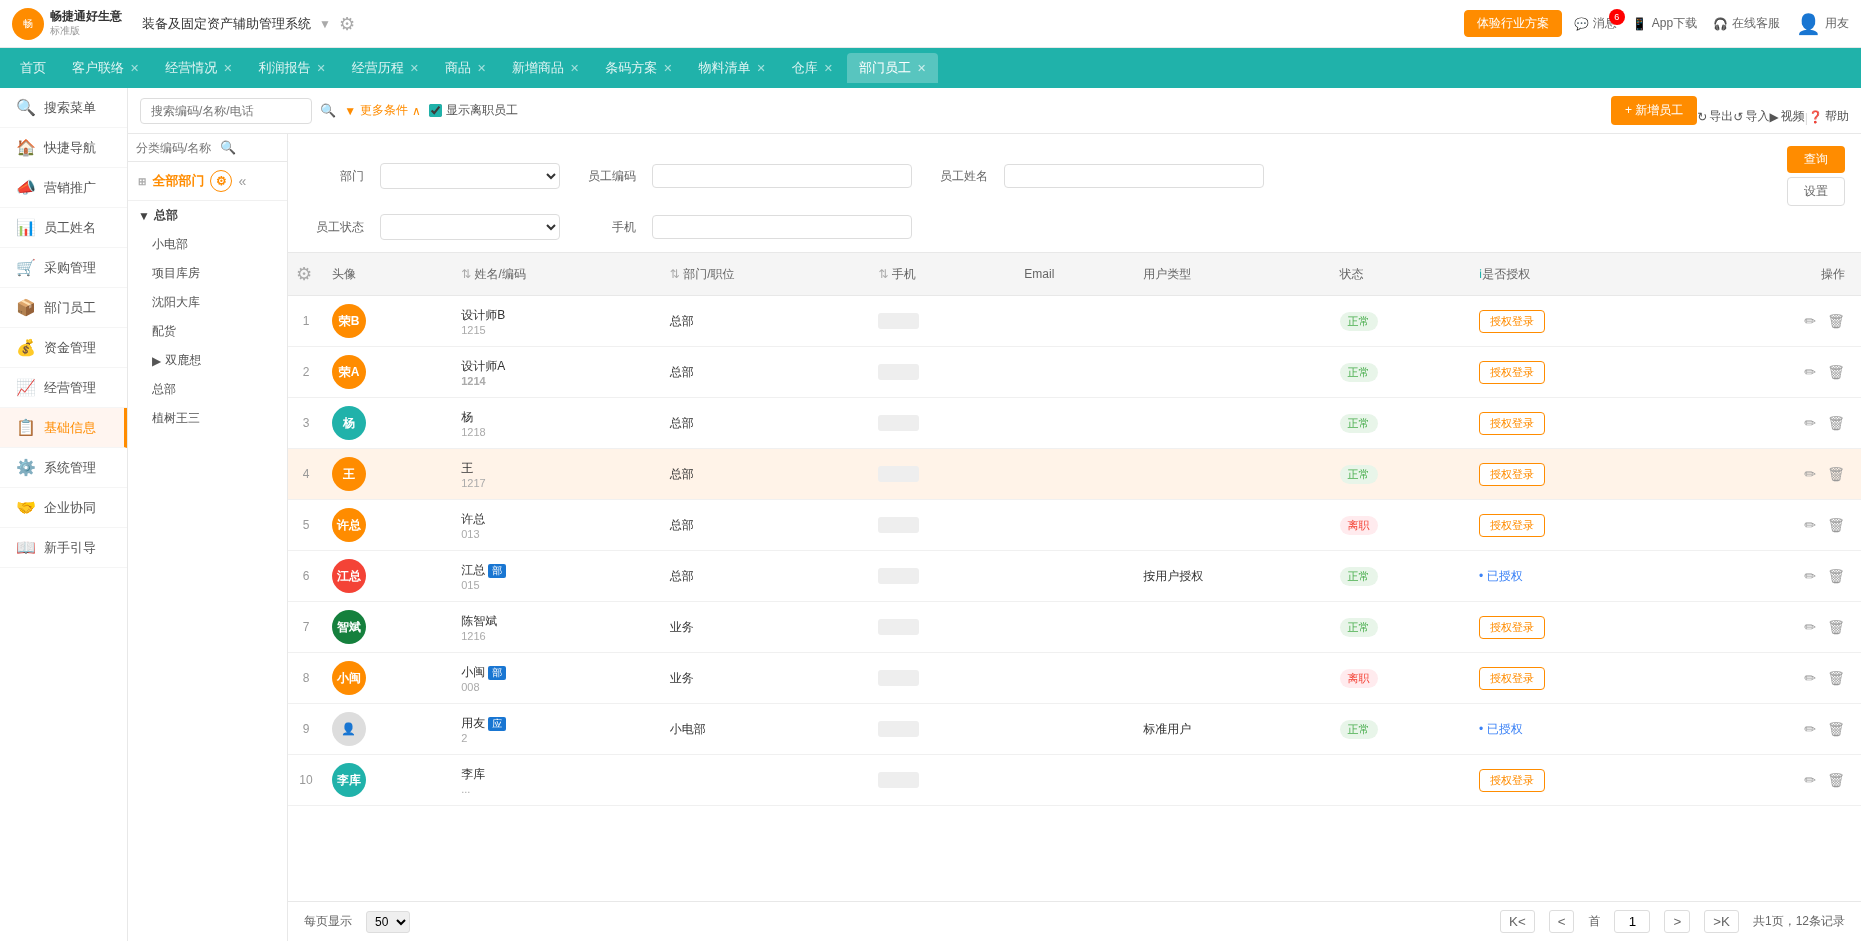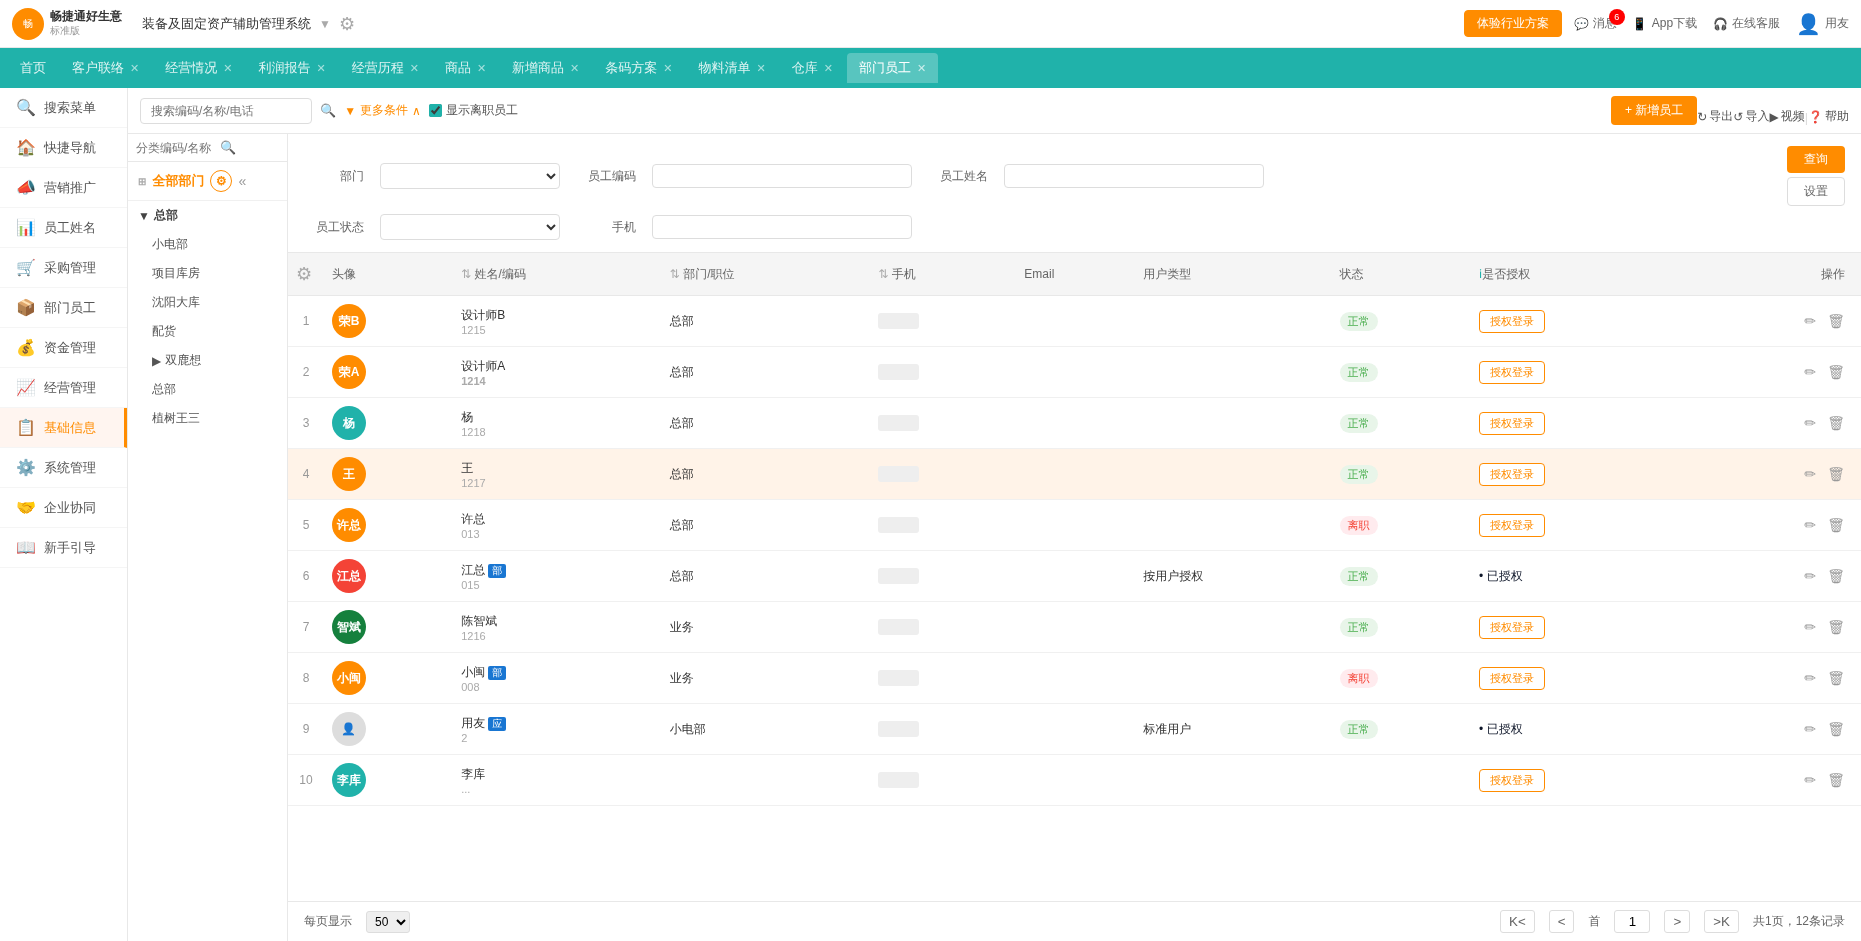--- a/index.html
+++ b/index.html
@@ -191,21 +191,21 @@
     .status-badge {
       display: inline-block; padding: 2px 8px; border-radius: 12px;
       font-size: 11px;
     }
     .status-normal { background: #e8f5e9; color: #4caf50; }
     .status-resigned { background: #ffebee; color: #f44336; }
     .auth-btn {
       border: 1px solid #ff8c00; color: #ff8c00; background: white;
       padding: 3px 10px; border-radius: 4px; cursor: pointer; font-size: 11px;
     }
-    .auth-granted { color: #0f172a; font-size: 12px; }
+    .auth-granted { color: #3b82f6; font-size: 12px; }
     .auth-granted::before { content: '• '; }
     .op-btn { background: none; border: none; cursor: pointer; color: #999; font-size: 14px; padding: 2px 4px; }
     .dept-tag {
       display: inline-block; background: #1976d2; color: white;
       padding: 0px 4px; border-radius: 2px; font-size: 10px; margin-left: 3px;
     }
     .phone-blur { color: #ccc; background: #eee; border-radius: 3px; padding: 2px 8px; font-size: 11px; }
     
     
     .table-footer {

